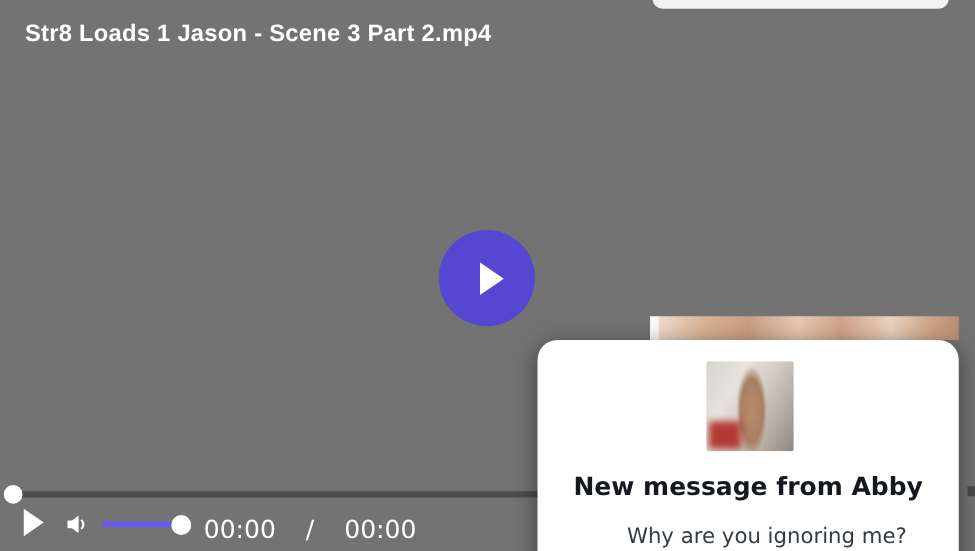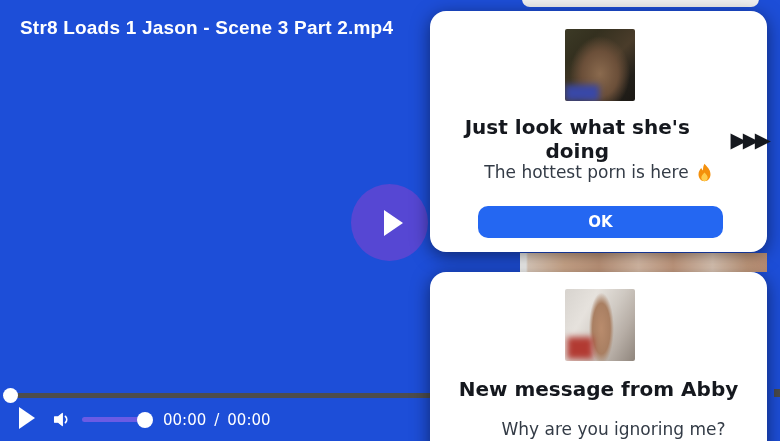--- a/index.html
+++ b/index.html
@@ -1,36 +1,36 @@
 <!DOCTYPE html>
 <html><head>
 <meta charset="utf-8">
 <style>
   html,body{margin:0;padding:0;background:#000;}
-  #screen{position:relative;width:780px;height:441px;background:#1d4ed8;overflow:hidden;
+  #screen{position:relative;width:780px;height:441px;background:#737373;overflow:hidden;
           font-family:"DejaVu Sans","Liberation Sans",sans-serif;}
 
   
   .video-title{position:absolute;left:20px;top:17px;width:480px;color:#fff;
     font-family:"Liberation Sans",sans-serif;font-weight:bold;font-size:19px;letter-spacing:.2px;}
 
   .big-play{position:absolute;left:351px;top:184px;width:77px;height:77px;border-radius:50%;
     background:#5647d3;display:flex;align-items:center;justify-content:center;cursor:pointer;}
   .big-play .tri{width:0;height:0;border-left:19px solid #fff;border-top:13px solid transparent;
     border-bottom:13px solid transparent;margin-left:7px;}
 
   
   .progress-track{position:absolute;left:3px;top:393px;width:517px;height:5px;background:#4d4d4d;border-radius:3px;}
   .progress-thumb{position:absolute;left:3px;top:388px;width:15px;height:15px;border-radius:50%;background:#fff;}
   .ctrl-play{position:absolute;left:19px;top:407px;width:0;height:0;border-left:16px solid #fff;
     border-top:11px solid transparent;border-bottom:11px solid transparent;}
   .vol-icon{position:absolute;left:51px;top:409px;}
   .vol-track{position:absolute;left:82px;top:417px;width:63px;height:5px;background:#6a5be4;border-radius:3px;}
   .vol-thumb{position:absolute;left:137px;top:412px;width:16px;height:16px;border-radius:50%;background:#fff;}
-  .time{position:absolute;left:163px;top:411px;color:#fff;font-size:15px;display:flex;gap:6px;}
+  .time{position:absolute;left:163px;top:411px;color:#fff;font-size:20px;display:flex;gap:22px;}
   .time .sep{padding:0 2px;}
 
   
   .bg-gray-bar{position:absolute;left:522px;top:-9px;width:237px;height:16px;background:#f1f1f1;border-radius:8px;}
   .bg-photo-strip{position:absolute;left:520px;top:253px;width:247px;height:19px;
     background:linear-gradient(90deg,#fbfbfa 0px,#fbfbfa 6px,#ecd9c9 8px,#d9b294 18%,#c99e82 32%,#e6c8b2 48%,#d0a488 62%,#e9d2c0 78%,#cba183 92%,#b98d74 100%);}
   .bg-scroll-nub{position:absolute;left:774px;top:389px;width:6px;height:8px;background:#4a4a4a;}
 
   
   .popup{position:absolute;left:430px;width:337px;background:#fff;border-radius:16px;
@@ -81,35 +81,20 @@
     <path d="M16.5 8.5a5 5 0 0 1 0 7" fill="none" stroke="#fff" stroke-width="2" stroke-linecap="round"></path>
   </svg>
   <div class="vol-track"></div>
   <div class="vol-thumb"></div>
   <div class="time">
     <span>00:00</span>
     <span class="sep">/</span>
     <span>00:00</span>
   </div>
 
-  <div class="popup popup-1">
-    <div class="thumb thumb-dark"></div>
-    <div class="heading">
-      <span>Just look what she's doing</span>
-      <span class="arrows">▶▶▶</span>
-    </div>
-    <div class="message">
-      <span>The hottest porn is here</span>
-      <svg class="flame" width="17" height="19" viewBox="0 0 17 19">
-        <path d="M8.5 0.8 C10.5 3.5 14.5 6.2 14.5 11.2 C14.5 15.4 11.8 18.2 8.5 18.2 C5.2 18.2 2.5 15.4 2.5 11.2 C2.5 8.4 4 6.6 5.2 5 C5.6 6 6.2 6.8 7 7.4 C7 5 7.4 2.6 8.5 0.8Z" fill="#f4900c"></path>
-        <path d="M8.5 18.2 C6.6 18.2 5.3 16.6 5.3 14.6 C5.3 12.4 7 11.4 8.5 9.4 C10 11.4 11.7 12.4 11.7 14.6 C11.7 16.6 10.4 18.2 8.5 18.2Z" fill="#ffcc4d"></path>
-      </svg>
-    </div>
-    <button class="ok-btn">OK</button>
-  </div>
 
   <div class="popup popup-2">
     <div class="thumb thumb-light"></div>
     <div class="heading">
       <span>New message from Abby</span>
     </div>
     <div class="message">
       <span>Why are you ignoring me?</span>
     </div>
   </div>

